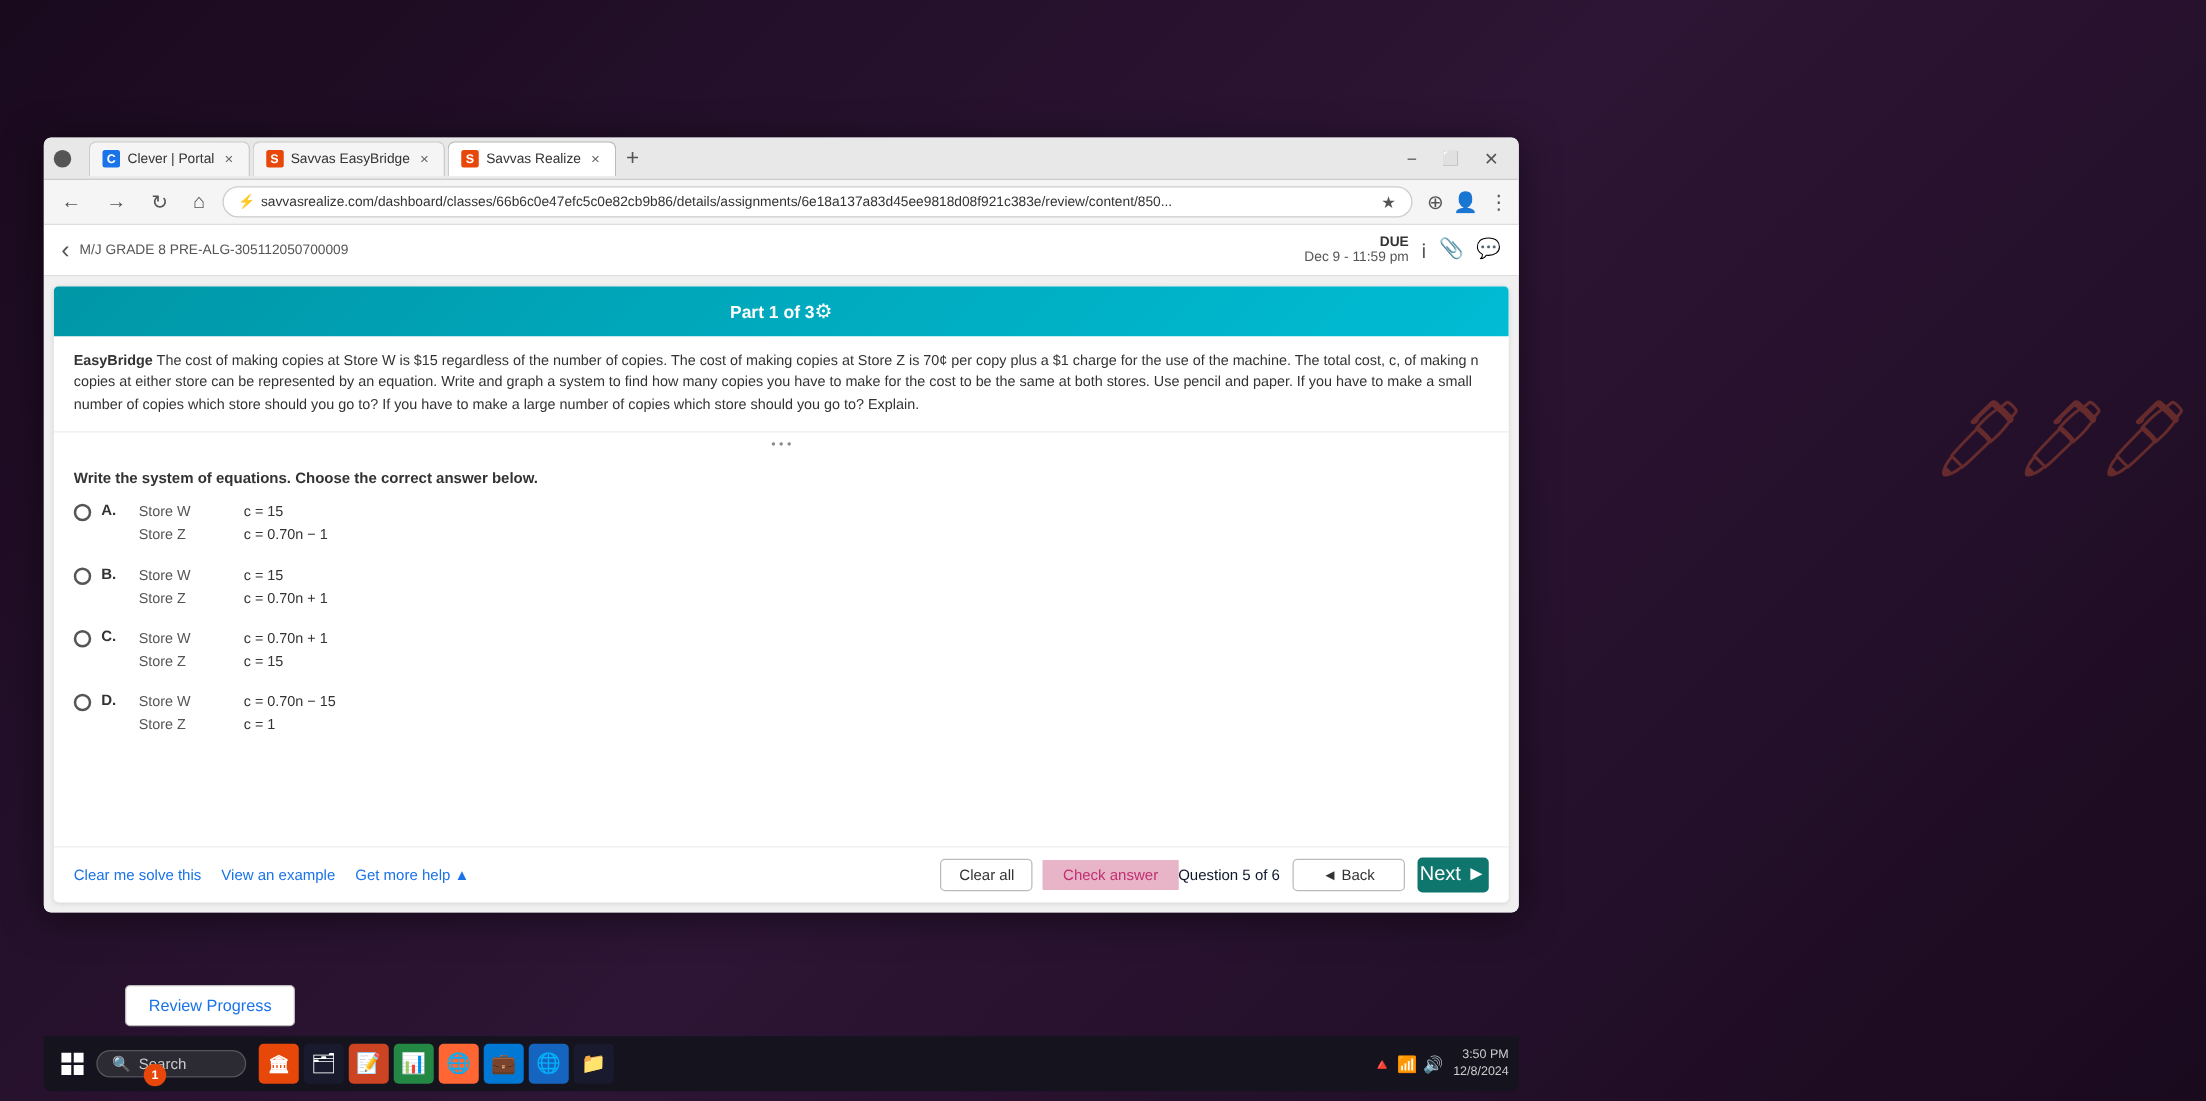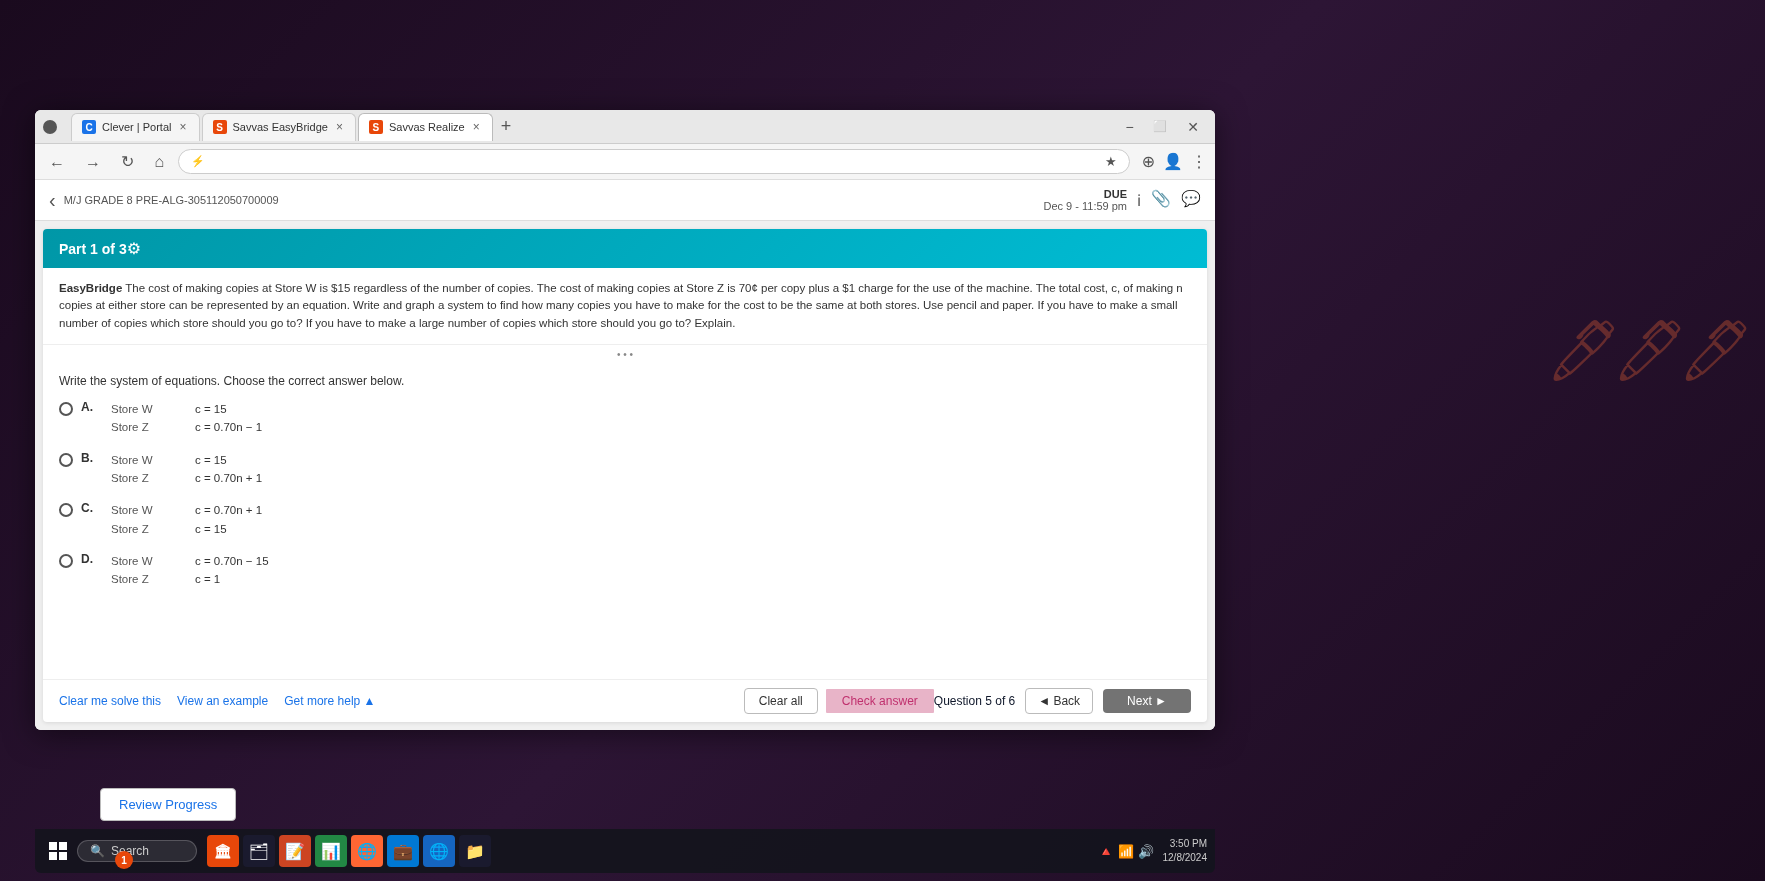--- a/index.html
+++ b/index.html
@@ -230,21 +230,21 @@
       flex-direction: column;
       overflow: hidden;
     }
 
     
     .part-header {
       background: linear-gradient(135deg, #0097a7 0%, #00bcd4 100%);
       padding: 10px 16px;
       display: flex;
       align-items: center;
-      justify-content: flex-start;
+      justify-content: center;
       flex-shrink: 0;
     }
 
     .part-label {
       color: #fff;
       font-size: 14px;
       font-weight: bold;
     }
 
     .settings-icon {
@@ -280,20 +280,21 @@
     .answer-section {
       padding: 10px 16px;
       flex: 1;
       overflow-y: auto;
     }
 
     .write-prompt {
       font-size: 12px;
       color: #333;
       margin-bottom: 12px;
+      font-weight: bold;
     }
 
     .radio-option {
       display: flex;
       align-items: flex-start;
       margin-bottom: 14px;
       gap: 8px;
     }
 
     .radio-circle {
@@ -367,35 +368,35 @@
 
     .question-counter {
       font-size: 12px;
       color: #0f172a;
     }
 
     .nav-back-btn {
       background: #fff;
       border: 1px solid #bbb;
       border-radius: 4px;
-      padding: 5px 12px;
+      padding: 5px 23px;
       font-size: 12px;
       cursor: pointer;
       color: #333;
       display: flex;
       align-items: center;
       gap: 4px;
     }
 
     .nav-next-btn {
-      background: #737373;
+      background: #0f766e;
       border: none;
       border-radius: 4px;
-      padding: 5px 24px;
-      font-size: 12px;
+      padding: 5px 2px;
+      font-size: 16px;
       cursor: pointer;
       color: #fff;
       display: flex;
       align-items: center;
       gap: 4px;
     }
 
     .answer-buttons {
       display: flex;
       gap: 8px;
@@ -592,20 +593,21 @@
     </div>
   </div>
 
   <div class="address-bar">
     <button class="nav-btn">←</button>
     <button class="nav-btn">→</button>
     <button class="nav-btn">↻</button>
     <button class="nav-btn">⌂</button>
     <div class="url-bar">
       <span style="color:#555;font-size:11px;">⚡</span>
+      <span class="url-text">savvasrealize.com/dashboard/classes/66b6c0e47efc5c0e82cb9b86/details/assignments/6e18a137a83d45ee9818d08f921c383e/review/content/850...</span>
       <span style="color:#555;font-size:13px;margin-left:auto;">★</span>
     </div>
     <span style="font-size:16px;color:#555;margin-left:4px;">⊕</span>
     <span style="font-size:16px;color:#555;">👤</span>
     <span style="font-size:16px;color:#555;">⋮</span>
   </div>
 
   <div class="page-content">
 
     <div class="assignment-header">

